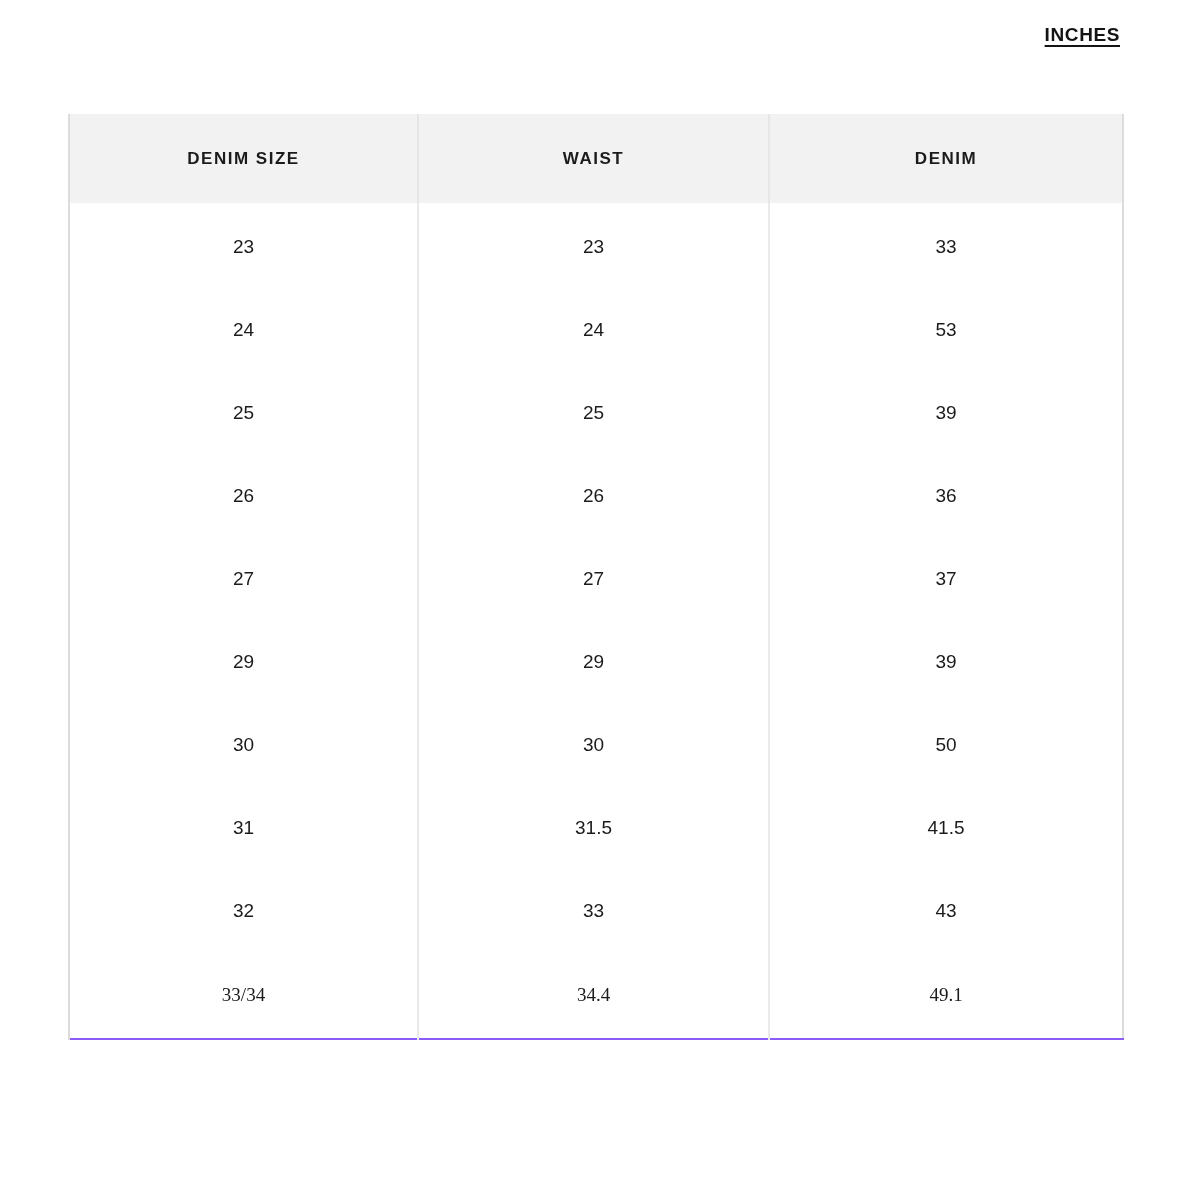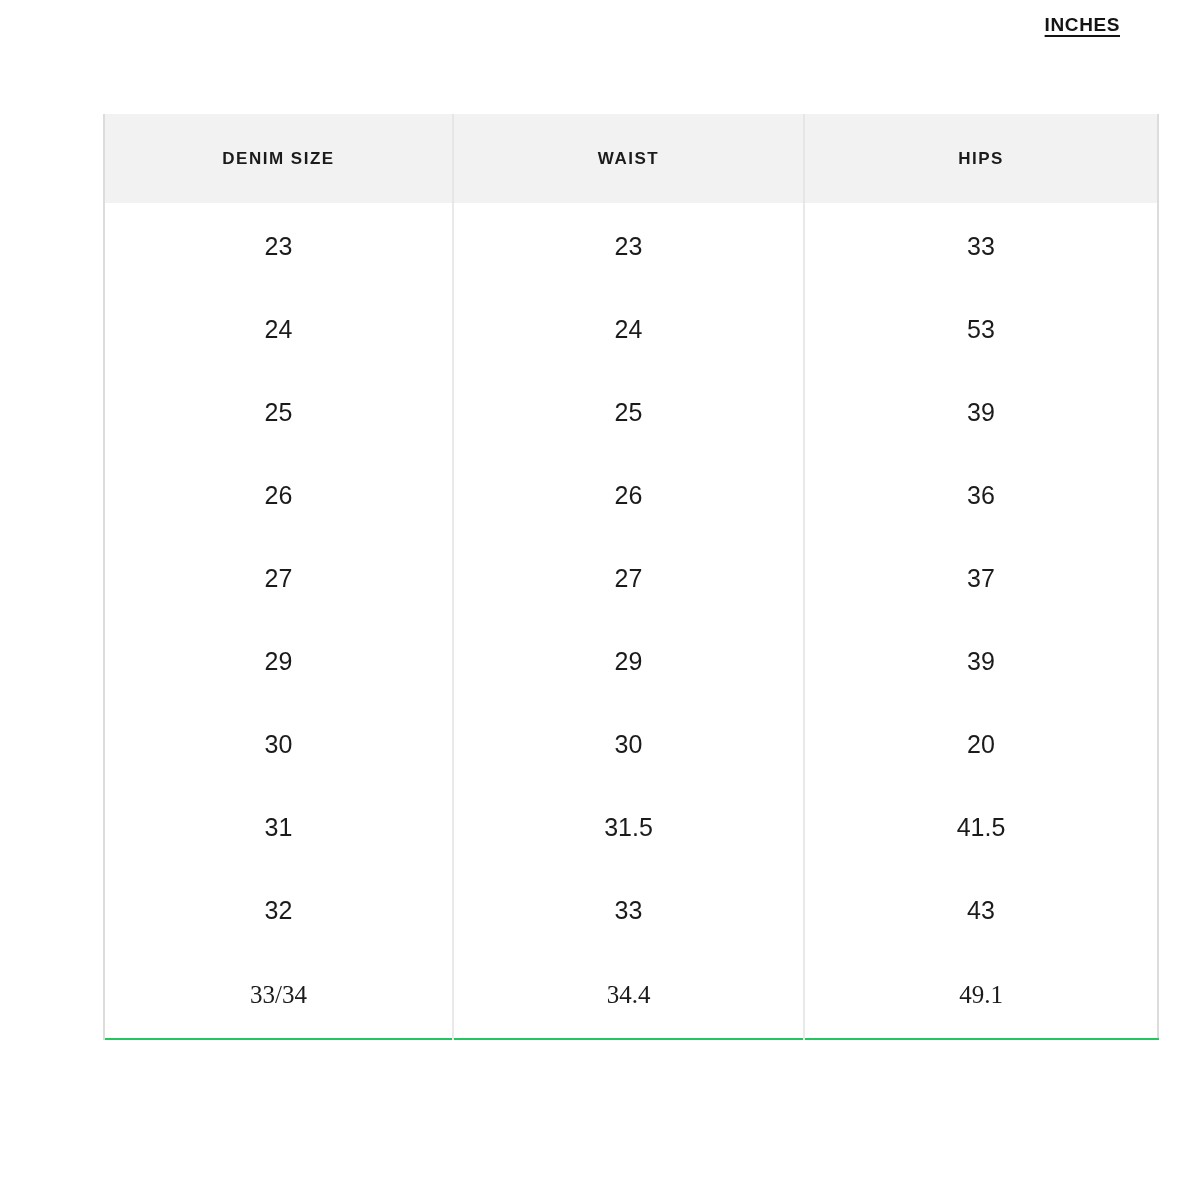--- a/index.html
+++ b/index.html
@@ -23,21 +23,21 @@
     left: 0;
     width: 1192px;
     height: 100px;
     box-sizing: border-box;
     padding-right: 72px;
     display: flex;
     align-items: flex-start;
     justify-content: flex-end;
   }
   .unit-label {
-    margin-top: 14px;
+    margin-top: 24px;
     font-size: 19px;
     font-weight: 700;
     letter-spacing: 0.6px;
     color: #141414;
     text-decoration: underline;
     text-underline-offset: 4px;
     text-decoration-thickness: 2px;
     white-space: nowrap;
   }
 
@@ -47,22 +47,21 @@
     left: 68px;
     top: 114px;
     width: 1054px;
     height: 1001px;
   }
   table.size-table {
     width: 1054px;
     border-collapse: collapse;
     table-layout: fixed;
     border-right: 2px solid #dcdcdc;
-    border-bottom: 2px solid #22c55e;
-    margin-left: 35px;
+    border-bottom: 2px solid #8b5cf6;
   }
   table.size-table col.c1 { width: 349px; }
   table.size-table col.c2 { width: 351px; }
   table.size-table col.c3 { width: 354px; }
 
   thead tr.head-row {
     background: #f2f2f2;
   }
   thead th {
     height: 89px;
@@ -75,21 +74,21 @@
     vertical-align: middle;
     padding: 0;
     border-right: 2px solid #e6e6e6;
     border-left: 2px solid #e9e9e9;
   }
   thead th:first-child { border-left: 2px solid #dcdcdc; }
   thead th:last-child  { border-right: none; }
 
   tbody td {
     height: 83px;
-    font-size: 25px;
+    font-size: 19px;
     font-weight: 400;
     color: #1b1b1b;
     text-align: center;
     vertical-align: middle;
     padding: 0;
     background: #ffffff;
     border-right: 2px solid #e9e9e9;
     border-left: 2px solid #e9e9e9;
   }
   tbody td:first-child { border-left: 2px solid #dcdcdc; }
@@ -109,21 +108,21 @@
   <table class="size-table">
     <colgroup>
       <col class="c1">
         <col class="c2">
         <col class="c3">
     </colgroup>
     <thead>
       <tr class="head-row">
         <th>DENIM SIZE</th>
         <th>WAIST</th>
-        <th>HIPS</th>
+        <th>DENIM</th>
       </tr>
     </thead>
     <tbody id="size-table-body">
         <tr>
           <td>23</td>
           <td>23</td>
           <td>33</td>
         </tr>
         <tr>
           <td>24</td>
@@ -146,21 +145,21 @@
           <td>37</td>
         </tr>
         <tr>
           <td>29</td>
           <td>29</td>
           <td>39</td>
         </tr>
         <tr>
           <td>30</td>
           <td>30</td>
-          <td>20</td>
+          <td>50</td>
         </tr>
         <tr>
           <td>31</td>
           <td>31.5</td>
           <td>41.5</td>
         </tr>
         <tr>
           <td>32</td>
           <td>33</td>
           <td>43</td>

